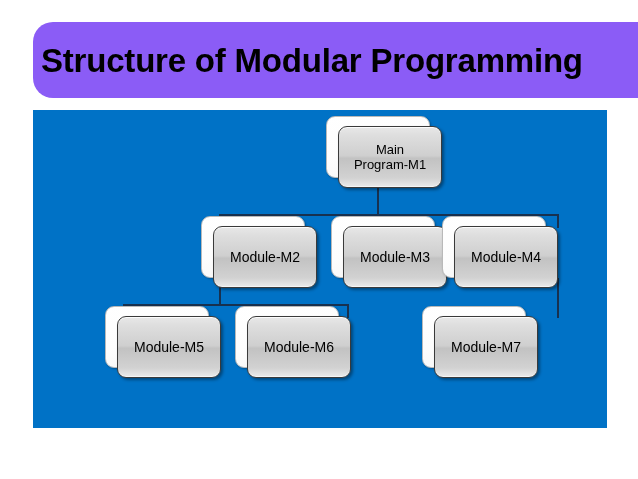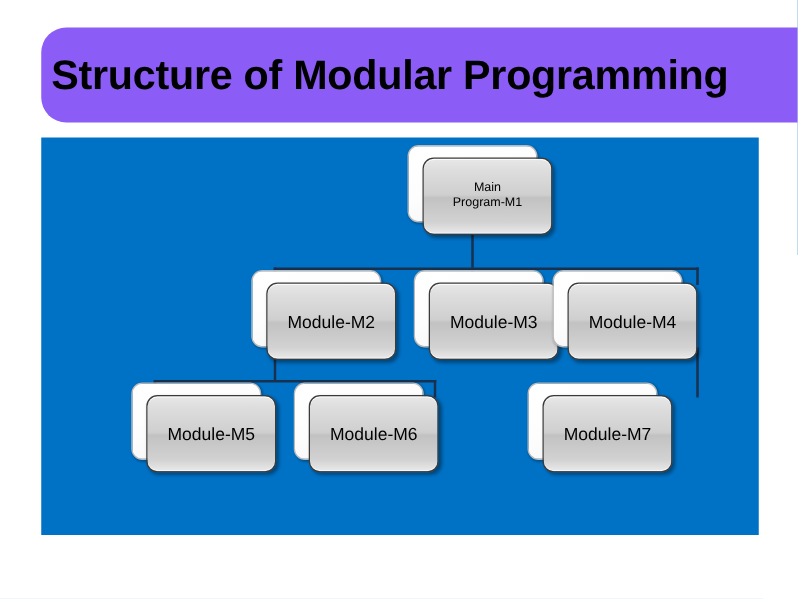--- a/index.html
+++ b/index.html
@@ -98,21 +98,21 @@
     justify-content: center;
   }
   .node .node-label {
     font-size: 14px;
     color: #000000;
     text-align: center;
     line-height: 1.18;
     white-space: pre-line;
     padding: 0 4px;
   }
-  .node.main .node-label { font-size: 10px; }
+  .node.main .node-label { font-size: 13px; }
 </style>
 </head>
 <body>
 
 <div id="title-banner">
   <div id="title-text">Structure of Modular Programming</div>
 </div>
 
 <div id="diagram-panel">
 

